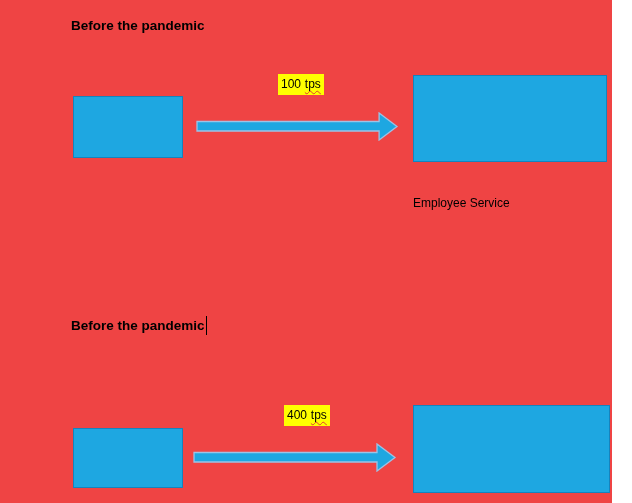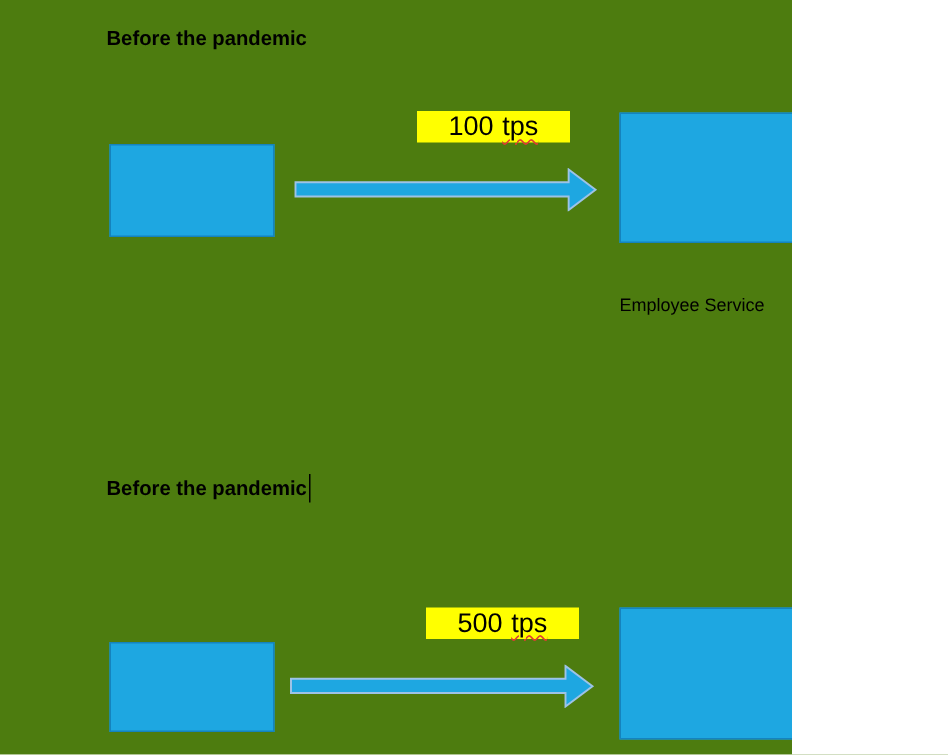--- a/index.html
+++ b/index.html
@@ -2,23 +2,23 @@
 <html style="--shape-fill: #1EA7E1; --shape-border: #1583BD; --arrow-outline: #9DC3E6; --highlight: #FFFF00;"><head>
 <meta charset="utf-8">
 <style>
   html, body {
     margin: 0;
     padding: 0;
     background: #ffffff;
   }
   .canvas {
     position: relative;
-    width: 528px;
+    width: 612px;
     height: 503px;
-    background: #4d7c0f;
+    background: #ef4444;
     overflow: hidden;
     font-family: "Liberation Sans", sans-serif;
     color: #000000;
   }
   .abs { position: absolute; }
 
   .heading {
     font-size: 13.5px;
     font-weight: bold;
     line-height: 19px;
@@ -37,24 +37,24 @@
   .shape-rect {
     background: var(--shape-fill);
     border: 1.5px solid var(--shape-border);
     box-sizing: border-box;
   }
 
   .arrow-svg { display: block; }
 
   .rate-label {
     background: var(--highlight);
-    font-size: 18px;
+    font-size: 12px;
     line-height: 21px;
     height: 21px;
-    padding: 0 21px;
+    padding: 0 3px;
     white-space: nowrap;
     color: #000000;
   }
   .misspelled {
     margin-left: 0.32em;
     text-decoration-line: underline;
     text-decoration-style: wavy;
     text-decoration-color: #e03c31;
     text-decoration-thickness: 1px;
     text-underline-offset: 2px;
@@ -94,21 +94,21 @@
   </div>
 
   <div>
 
     <div class="abs heading" style="left:71px; top:316px;">
       <span>Before the pandemic</span>
       <span class="caret"></span>
     </div>
 
     <div class="abs rate-label" style="left:284px; top:405px;">
-      <span>500</span><span class="misspelled">tps</span>
+      <span>400</span><span class="misspelled">tps</span>
     </div>
 
     <div class="abs shape-rect" style="left:73px; top:428px; width:110px; height:60px;"></div>
 
     <svg class="abs arrow-svg" style="left:193px; top:443px;" width="204" height="29" viewBox="0 0 204 29" preserveAspectRatio="none">
       <polygon points="1,9.5 184,9.5 184,1 202,14.5 184,28 184,19 1,19" fill="var(--shape-fill)" stroke="var(--arrow-outline)" stroke-width="1.3"></polygon>
     </svg>
 
     <div class="abs shape-rect" style="left:413px; top:405px; width:197px; height:88px;"></div>
   </div>

